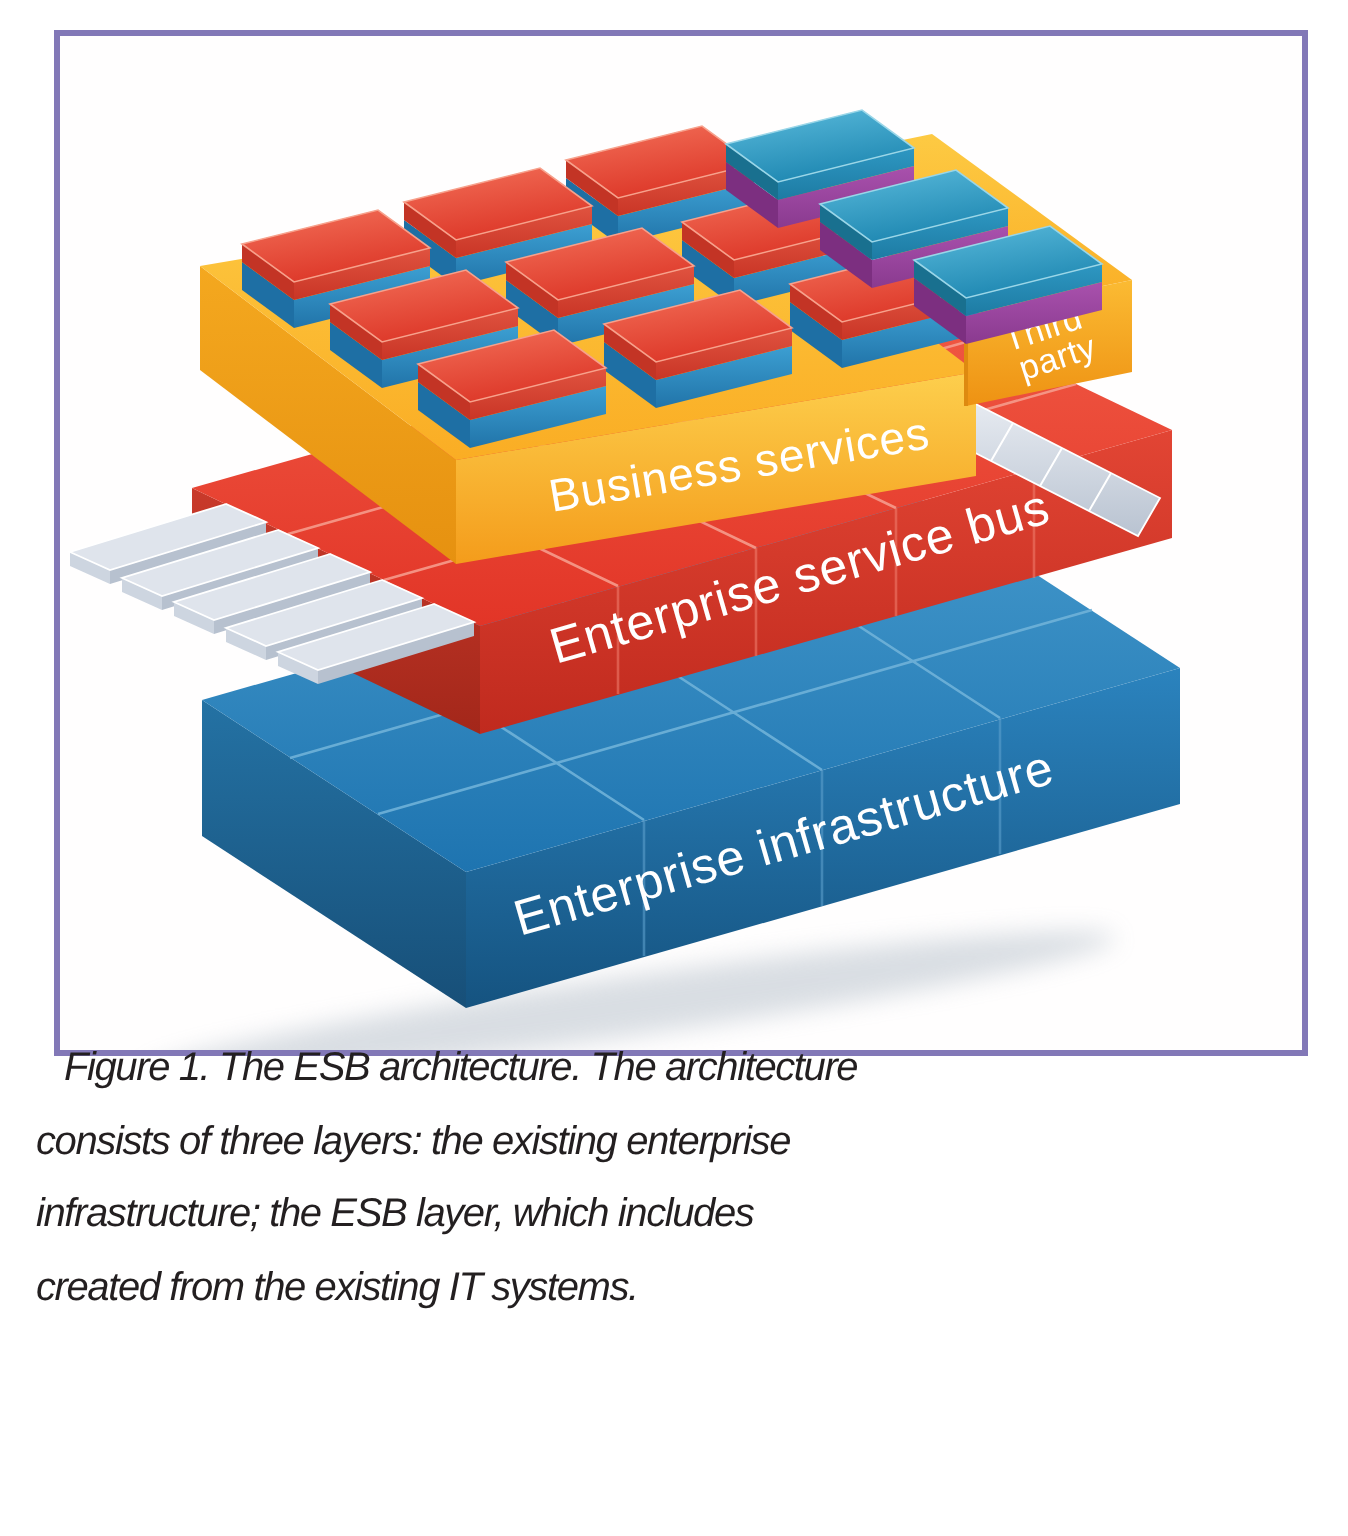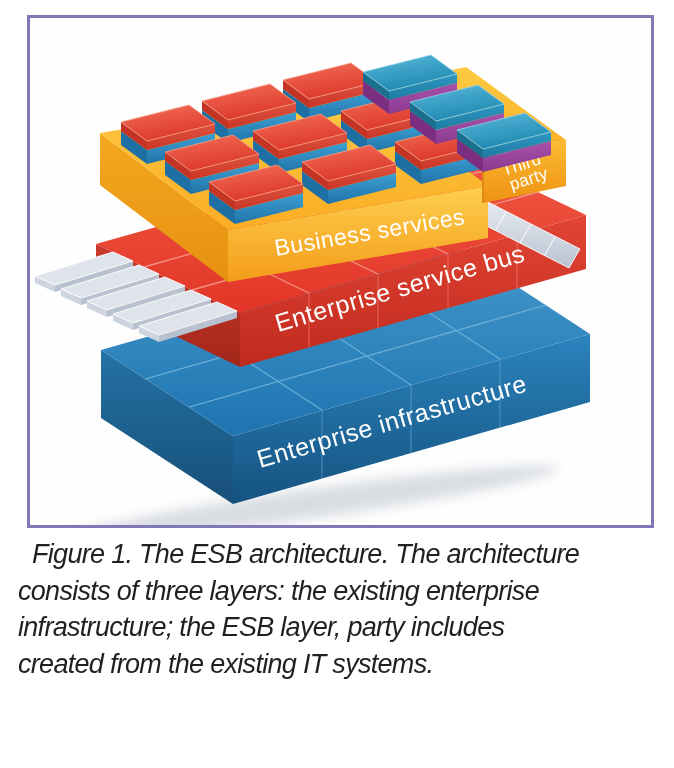--- a/index.html
+++ b/index.html
@@ -5,22 +5,22 @@
   html,body{margin:0;padding:0;background:#ffffff;}
   .page{position:relative;width:674px;height:768px;background:#ffffff;overflow:hidden;
         font-family:"Liberation Sans",sans-serif;}
   .frame{position:absolute;left:27px;top:15px;width:627px;height:513px;
          box-sizing:border-box;border:3px solid #8278B7;background:#fffefe;}
   .frame svg{display:block;width:100%;height:100%;}
   .slab-label{fill:#ffffff;font-family:"Liberation Sans",sans-serif;font-size:25px;
               letter-spacing:0.5px;font-weight:400;}
   .slab-label.small{font-size:17px;letter-spacing:0.3px;}
   .bs-label{font-size:23px;}
-  .caption{position:absolute;left:18px;top:536px;width:650px;
-           font-style:italic;font-size:27px;line-height:36.5px;letter-spacing:-0.7px;
+  .caption{position:absolute;left:18px;top:516px;width:650px;
+           font-style:italic;font-size:20px;line-height:36.5px;letter-spacing:-0.7px;
            color:#231f20;font-family:"Liberation Sans",sans-serif;}
   .caption .cap-line{white-space:nowrap;}
   .caption .cap-line:first-child{text-indent:14px;}
 </style>
 </head>
 <body>
 
 <div class="page">
   <div class="frame">
     <svg viewBox="0 0 621 507" preserveAspectRatio="none">
@@ -184,16 +184,16 @@
         <use href="#tp-block" x="333" y="54"></use>
         <use href="#tp-block" x="380" y="84"></use>
         <use href="#tp-block" x="427" y="112"></use>
       </g>
     </svg>
   </div>
 
   <div class="caption">
     <div class="cap-line">Figure 1. The ESB architecture. The architecture</div>
     <div class="cap-line">consists of three layers: the existing enterprise</div>
-    <div class="cap-line">infrastructure; the ESB layer, party includes</div>
+    <div class="cap-line">infrastructure; the ESB layer, which includes</div>
     <div class="cap-line">created from the existing IT systems.</div>
   </div>
 </div>
 
 </body></html>

